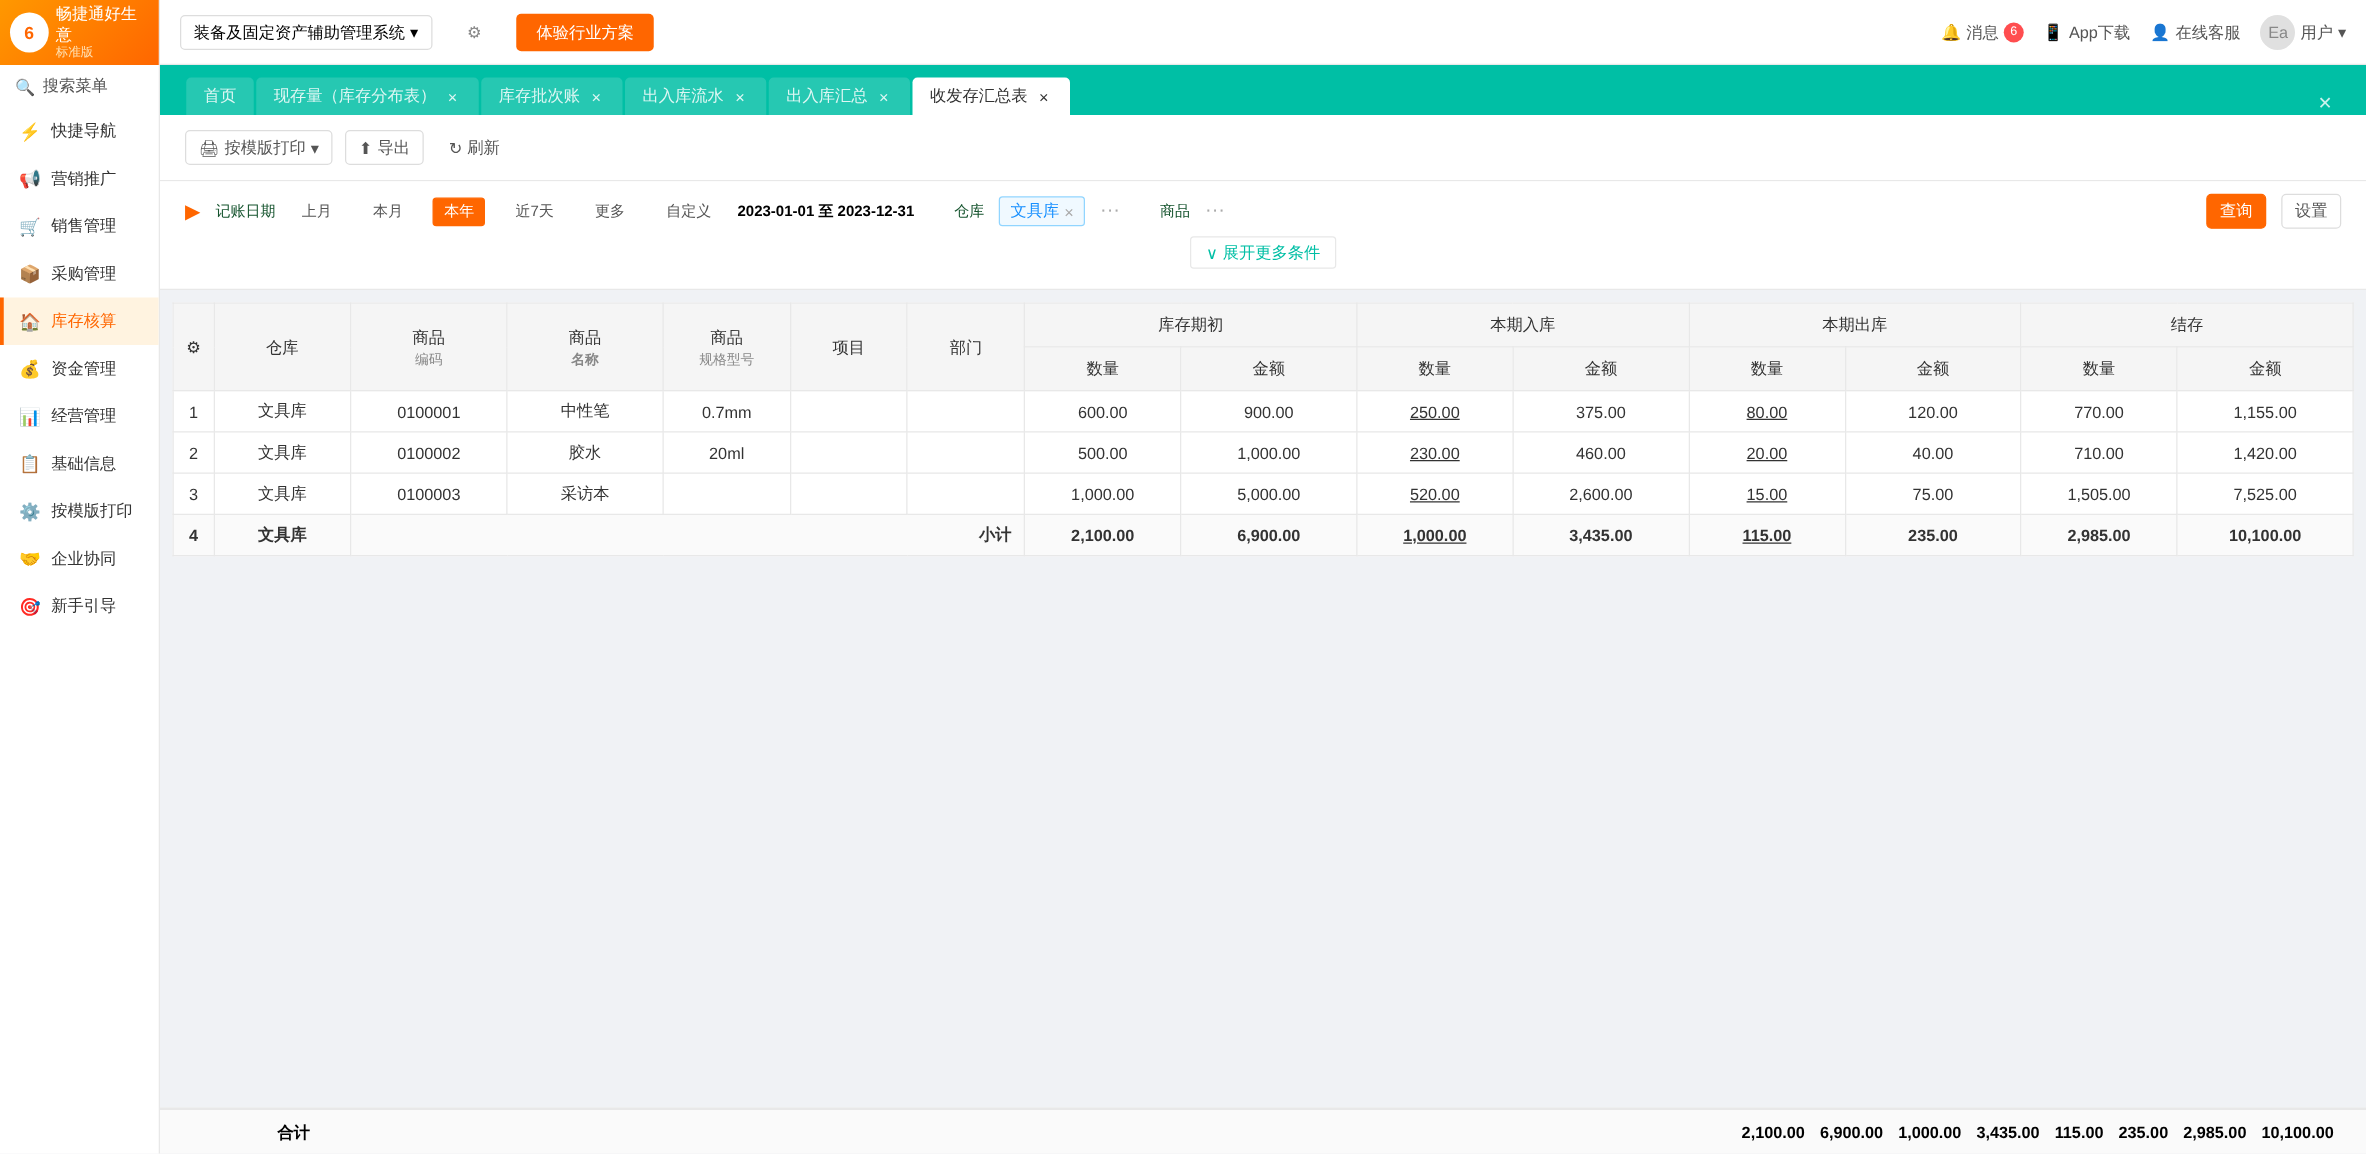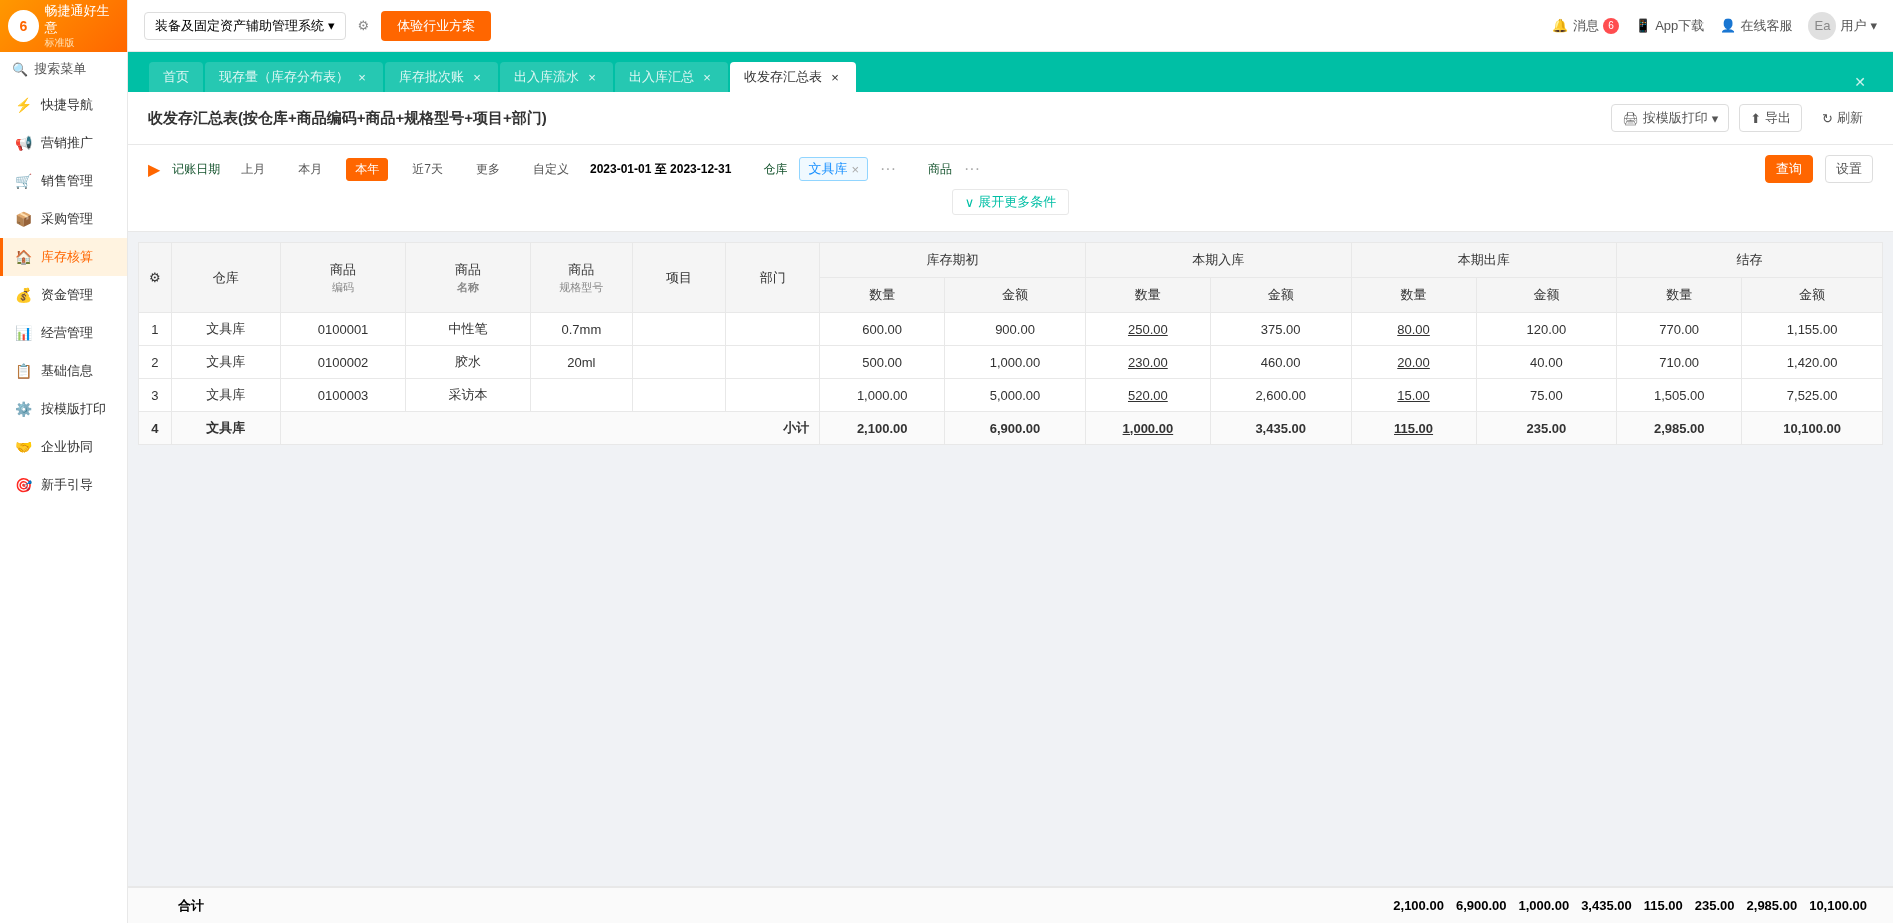--- a/index.html
+++ b/index.html
@@ -16,21 +16,21 @@
     .sidebar-nav { flex: 1; overflow-y: auto; }
     .nav-item { display: flex; align-items: center; gap: 8px; padding: 10px 12px; color: #333; cursor: pointer; border-left: 3px solid transparent; }
     .nav-item.active { background: #fff3e0; color: #ff6600; border-left-color: #ff6600; }
     .nav-item .nav-icon { width: 18px; height: 18px; display: flex; align-items: center; justify-content: center; font-size: 14px; }
     .nav-item .nav-label { font-size: 13px; }
 
     
     .main { flex: 1; display: flex; flex-direction: column; overflow: hidden; }
 
     
-    .topbar { height: 52px; background: #fff; border-bottom: 1px solid #e8e8e8; display: flex; align-items: center; padding: 0 16px; gap: 12px; flex-shrink: 0; }
+    .topbar { height: 52px; background: #fff; border-bottom: 1px solid #e8e8e8; display: flex; align-items: center; padding: 0 16px; gap: 28px; flex-shrink: 0; }
     .topbar-sys-select { display: flex; align-items: center; gap: 4px; border: 1px solid #ddd; border-radius: 4px; padding: 4px 10px; cursor: pointer; }
     .topbar-try-btn { background: #ff6600; color: #fff; border: none; border-radius: 4px; padding: 6px 16px; cursor: pointer; font-size: 13px; }
     .topbar-actions { display: flex; align-items: center; gap: 16px; color: #555; font-size: 13px; }
     .topbar-action-item { display: flex; align-items: center; gap: 4px; cursor: pointer; }
     .topbar-action-item .badge { background: #ff4d4f; color: #fff; border-radius: 50%; width: 16px; height: 16px; font-size: 10px; display: flex; align-items: center; justify-content: center; }
     .user-avatar { width: 28px; height: 28px; background: #e0e0e0; border-radius: 50%; display: flex; align-items: center; justify-content: center; font-size: 12px; color: #888; }
 
     
     .tabbar { height: 40px; background: #00bfa5; display: flex; align-items: flex-end; padding: 0 21px; flex-shrink: 0; gap: 2px; }
     .tab { display: flex; align-items: center; gap: 6px; padding: 6px 14px; border-radius: 4px 4px 0 0; cursor: pointer; font-size: 13px; color: rgba(255,255,255,0.85); background: rgba(255,255,255,0.15); }
@@ -212,21 +212,20 @@
       <span class="tab-close-btn">×</span>
     </div>
     <div class="close-tab-area">
       <span class="close-tab-x">✕</span>
     </div>
   </div>
 
   <div class="content">
 
     <div class="page-header">
-      <div class="page-title">收发存汇总表(按仓库+商品编码+商品+规格型号+项目+部门)</div>
       <div class="page-actions">
         <button class="page-action-btn">
           <span>🖨</span>
           <span>按模版打印</span>
           <span>▾</span>
         </button>
         <button class="page-action-btn">
           <span>⬆</span>
           <span>导出</span>
         </button>
@@ -372,21 +371,21 @@
             <td>235.00</td>
             <td>2,985.00</td>
             <td>10,100.00</td>
           </tr>
         </tbody>
       </table>
     </div>
 
     <div class="footer-total">
       <div style="width:30px;"></div>
-      <div style="width:70px;text-align:left;">合计</div>
+      <div style="width:70px;text-align:right;">合计</div>
       <div style="flex:1"></div>
       <div style="display:flex;gap:0;">
         <div class="footer-cell">2,100.00</div>
         <div class="footer-cell">6,900.00</div>
         <div class="footer-cell">1,000.00</div>
         <div class="footer-cell">3,435.00</div>
         <div class="footer-cell">115.00</div>
         <div class="footer-cell">235.00</div>
         <div class="footer-cell">2,985.00</div>
         <div class="footer-cell">10,100.00</div>

